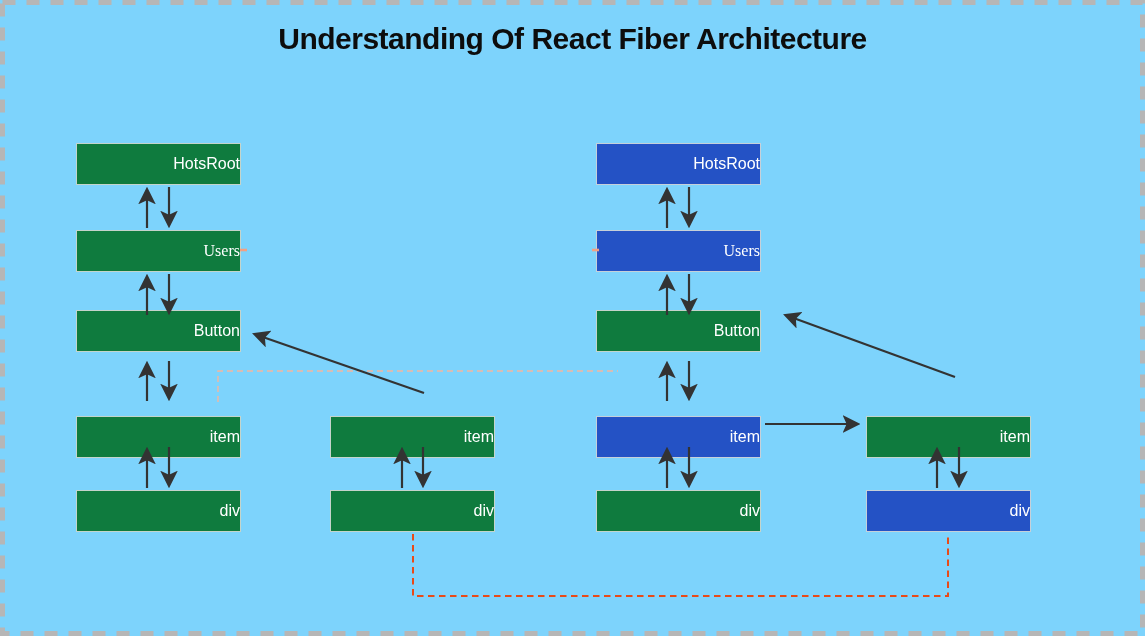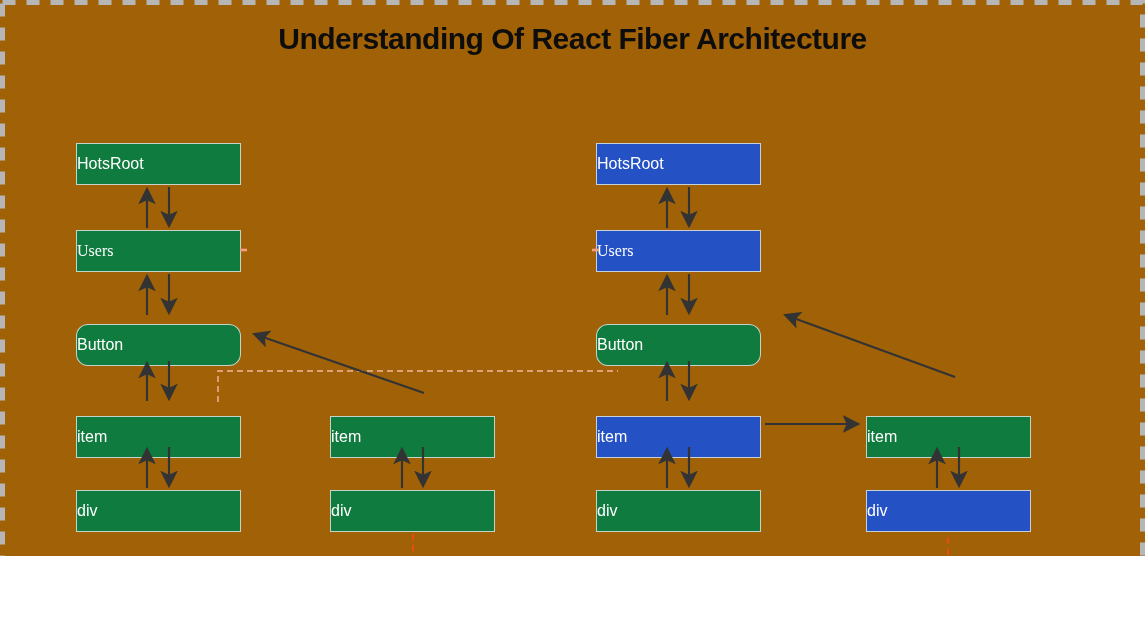--- a/index.html
+++ b/index.html
@@ -1,46 +1,46 @@
 <!DOCTYPE html>
 <html><head>
 <meta charset="utf-8">
 <style>
   html,body{margin:0;padding:0;background:#ffffff;}
   .page{
     position:relative;
-    width:1145px;height:556px;
-    background:#a16207;
+    width:1145px;height:636px;
+    background:#7dd3fc;
     overflow:hidden;
     font-family:"Liberation Sans", sans-serif;
   }
   .title{
     position:absolute;
     top:22px;left:0;width:100%;
     text-align:center;
     font-size:30px;
     font-weight:700;
     letter-spacing:-0.5px;
     color:#0d0d0d;
   }
   .node{
     position:absolute;
     width:165px;height:42px;
-    display:flex;align-items:center;justify-content:flex-start;
+    display:flex;align-items:center;justify-content:flex-end;
     color:#ffffff;
     font-size:16px;
     box-sizing:border-box;
     border:1px solid rgba(216,222,218,0.9);
   }
   .green{background:#0F7B3E;}
   .blue{background:#2452C5;}
   
   .c1{left:76px;}  .c2{left:330px;}  .c3{left:596px;}  .c4{left:866px;}
   
-  .r1{top:143px;} .r2{top:230px;font-family:Liberation Serif, serif;} .r3{top:324px;border-radius:12px;} .r4{top:403px;margin-top:13px;} .r5{top:490px;}
+  .r1{top:143px;} .r2{top:230px;font-family:Liberation Serif, serif;} .r3{top:310px;} .r4{top:403px;margin-top:13px;} .r5{top:490px;}
   svg.overlay{
     position:absolute;top:0;left:0;width:1145px;height:636px;
     pointer-events:none;
   }
 </style>
 </head>
 <body>
 
 <div class="page">
 

